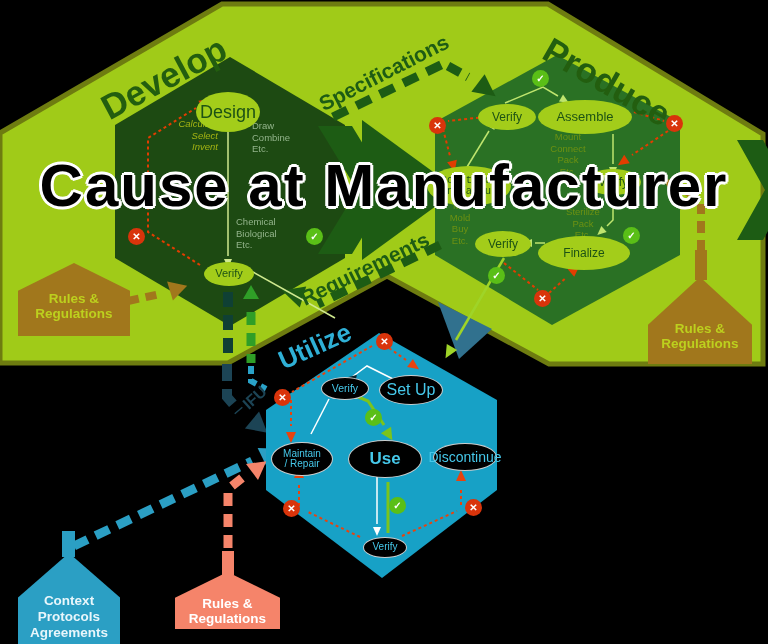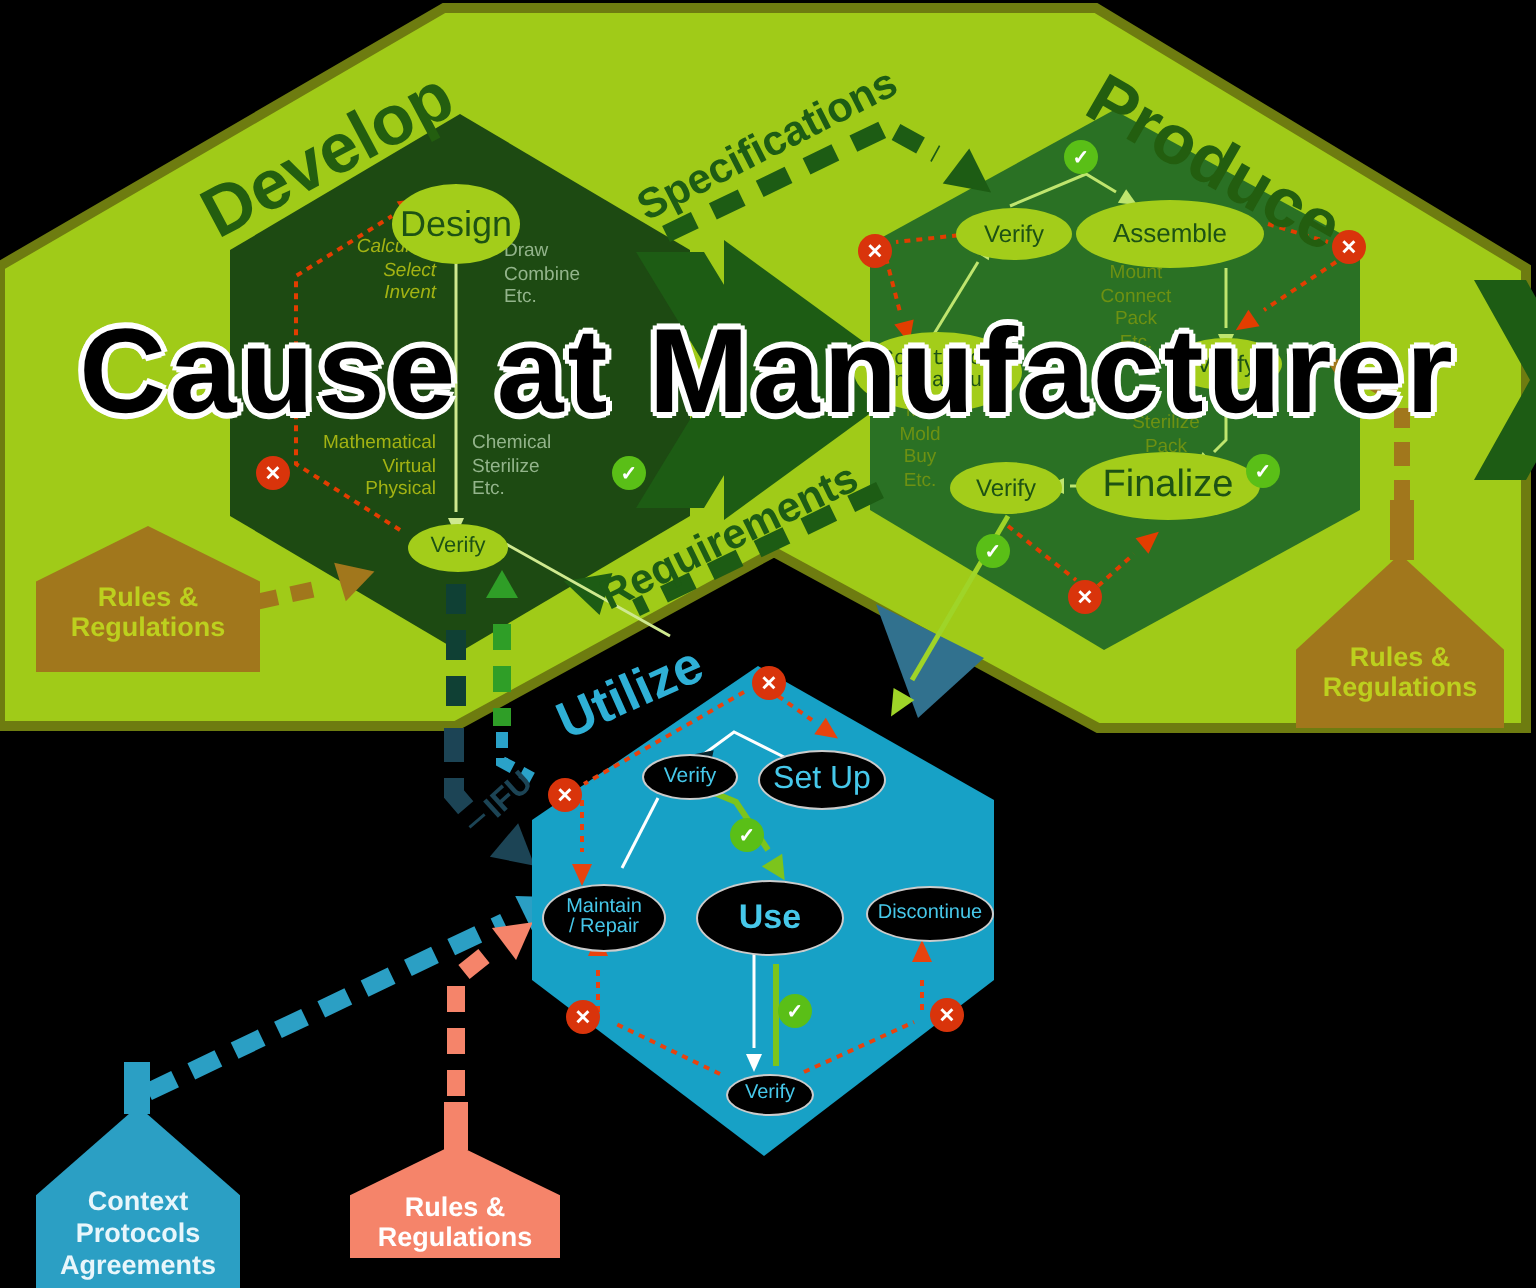--- a/index.html
+++ b/index.html
@@ -165,53 +165,50 @@
 
   <div class="abs ell ell-green" style="left:196px;top:92px;width:64px;height:40px;font-size:18px;">Design</div>
   <div class="abs ell ell-green" style="left:204px;top:262px;width:50px;height:24px;font-size:11px;">Verify</div>
 
   <div class="abs note pre" style="left:148px;top:118px;width:70px;text-align:right;color:#a3b313;font-style:italic;">Calculate
 Select
 Invent</div>
   <div class="abs note pre" style="left:236px;top:120px;width:60px;color:#93b48b;margin-left:16px;">Draw
 Combine
 Etc.</div>
-  <div class="abs note pre" style="left:128px;top:216px;width:90px;text-align:right;color:#a3b313;">Mathematical
-Virtual
-Physical</div>
   <div class="abs note pre" style="left:236px;top:216px;width:70px;color:#93b48b;">Chemical
-Sterilize
+Biological
 Etc.</div>
 
   <div class="abs ell ell-green" style="left:478px;top:104px;width:58px;height:26px;font-size:12px;">Verify</div>
   <div class="abs ell ell-green" style="left:538px;top:100px;width:94px;height:34px;font-size:13px;">Assemble</div>
   <div class="abs ell ell-green pre" style="left:427px;top:166px;width:84px;height:40px;font-size:10.5px;font-family:Liberation Mono, monospace;">Construct
 Manufacture</div>
   <div class="abs ell ell-green" style="left:585px;top:169px;width:56px;height:26px;font-size:12px;">Verify</div>
   <div class="abs ell ell-green" style="left:475px;top:231px;width:56px;height:26px;font-size:12px;">Verify</div>
-  <div class="abs ell ell-green" style="left:538px;top:226px;width:92px;height:34px;font-size:19px;">Finalize</div>
+  <div class="abs ell ell-green" style="left:538px;top:236px;width:92px;height:34px;font-size:12px;">Finalize</div>
 
   <div class="abs note pre" style="left:538px;top:131px;width:60px;text-align:center;color:#6d9112;">Mount
 Connect
 Pack
 Etc.</div>
   <div class="abs note pre" style="left:430px;top:200px;width:60px;text-align:center;color:#6d9112;">Mill
 Mold
 Buy
 Etc.</div>
   <div class="abs note pre" style="left:553px;top:206px;width:60px;text-align:center;color:#6d9112;">Sterilize
 Pack
 Etc.</div>
 
   <div class="abs ell ell-black" style="left:321px;top:377px;width:46px;height:21px;font-size:10.5px;">Verify</div>
   <div class="abs ell ell-black" style="left:379px;top:375px;width:62px;height:28px;font-size:16px;">Set Up</div>
   <div class="abs ell ell-black" style="left:348px;top:440px;width:72px;height:36px;font-size:17px;font-weight:bold;">Use</div>
   <div class="abs ell ell-black pre" style="left:271px;top:442px;width:60px;height:32px;font-size:10px;">Maintain
 / Repair</div>
-  <div class="abs ell ell-black" style="left:433px;top:443px;width:62px;height:26px;font-size:10px;">Discontinue</div>
+  <div class="abs ell ell-black" style="left:433px;top:443px;width:62px;height:26px;font-size:14px;">Discontinue</div>
   <div class="abs ell ell-black" style="left:363px;top:537px;width:42px;height:19px;font-size:10px;">Verify</div>
 
   <div class="abs badge badge-red" style="left:128px;top:228px;">
       <span>✕</span>
     </div>
   <div class="abs badge badge-green" style="left:306px;top:228px;">
       <span>✓</span>
     </div>
   <div class="abs badge badge-red" style="left:429px;top:117px;">
       <span>✕</span>

